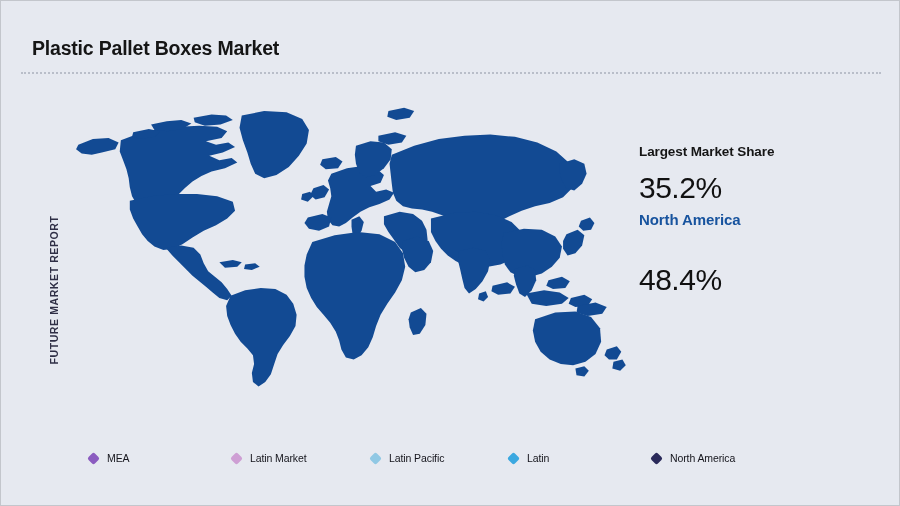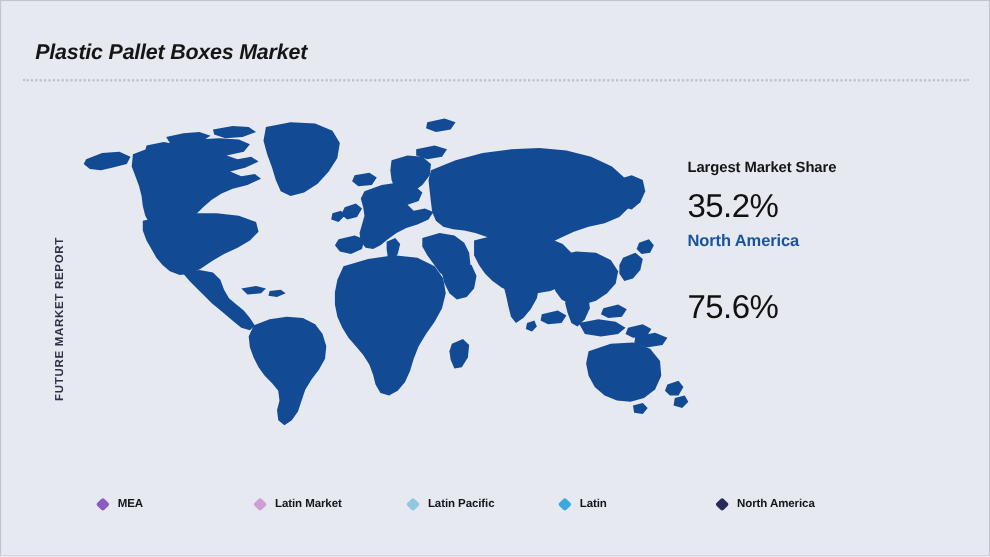--- a/index.html
+++ b/index.html
@@ -29,21 +29,20 @@
   }
   .title {
     position: absolute;
     top: 38px;
     font-size: 19.5px;
     font-weight: bold;
     color: #151515;
     letter-spacing: -0.2px;
     white-space: nowrap;
     line-height: 1;
-    font-style: italic;
   }
   #title-left  { left: 31px; }
   #title-right { right: 26px; }
 
   #header-divider {
     position: absolute;
     left: 20px;
     top: 71px;
     width: 860px;
     height: 0;
@@ -71,21 +70,21 @@
     left: 66px;
     top: 100px;
     width: 560px;
     height: 295px;
   }
   #map-wrap svg { display: block; width: 100%; height: 100%; }
 
   
   #stats-panel {
     position: absolute;
-    left: 624px;
+    left: 638px;
     top: 143px;
     width: 250px;
   }
   .stat-block { margin-bottom: 32px; }
   .stat-label {
     font-size: 13.5px;
     font-weight: bold;
     color: #151515;
     letter-spacing: -0.1px;
     line-height: 1.2;
@@ -126,21 +125,21 @@
   .legend-dot {
     width: 9px;
     height: 9px;
     margin-right: 9px;
     transform: rotate(45deg);
     border-radius: 2px;
     flex: 0 0 auto;
   }
   .legend-text {
     font-size: 10.5px;
-    font-weight: bold;
+    font-weight: normal;
     color: #15151c;
     letter-spacing: -0.1px;
   }
 </style>
 </head>
 <body>
 
 <div id="infographic" style="background: rgb(230, 233, 240);">
 
   <div id="header">
@@ -297,21 +296,21 @@
 
   <div id="stats-panel">
 
     <div class="stat-block">
       <div class="stat-label">Largest Market Share</div>
       <div class="stat-value">35.2%</div>
       <div class="stat-region">North America</div>
     </div>
 
     <div class="stat-block">
-      <div class="stat-value">75.6%</div>
+      <div class="stat-value">48.4%</div>
     </div>
 
   </div>
 
   <div id="legend">
 
     <div class="legend-item" style="left: 0px;">
       <span class="legend-dot" style="background: rgb(139, 92, 192);"></span>
       <span class="legend-text">MEA</span>
     </div>

